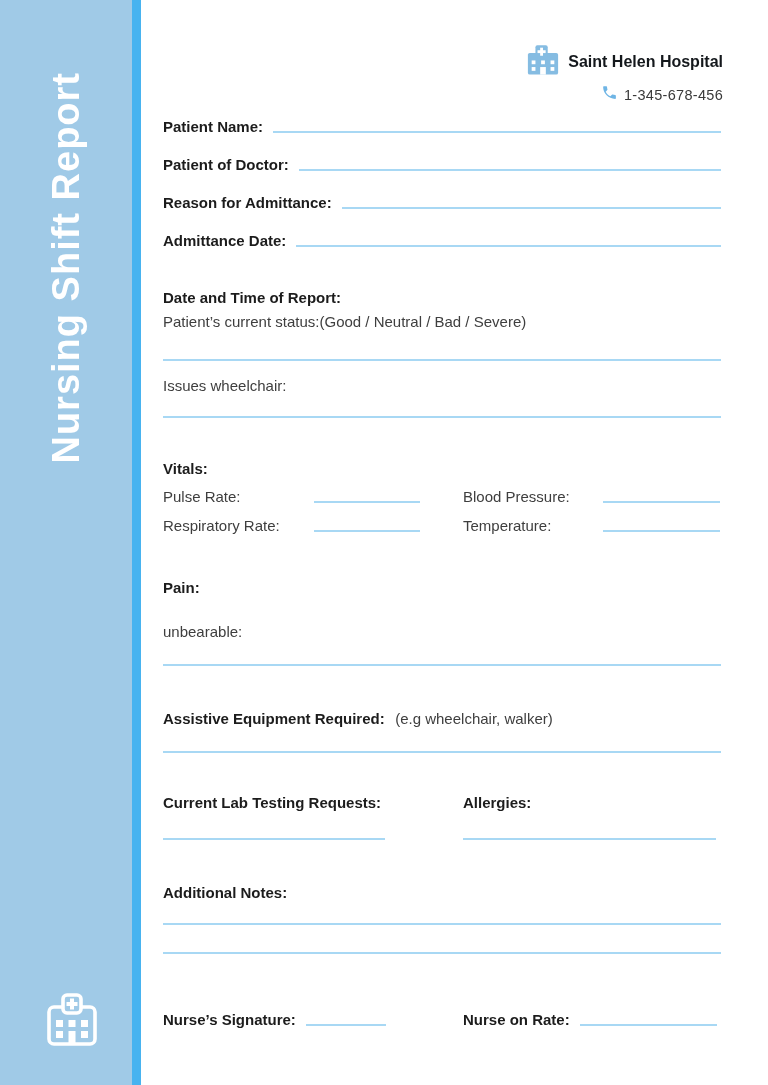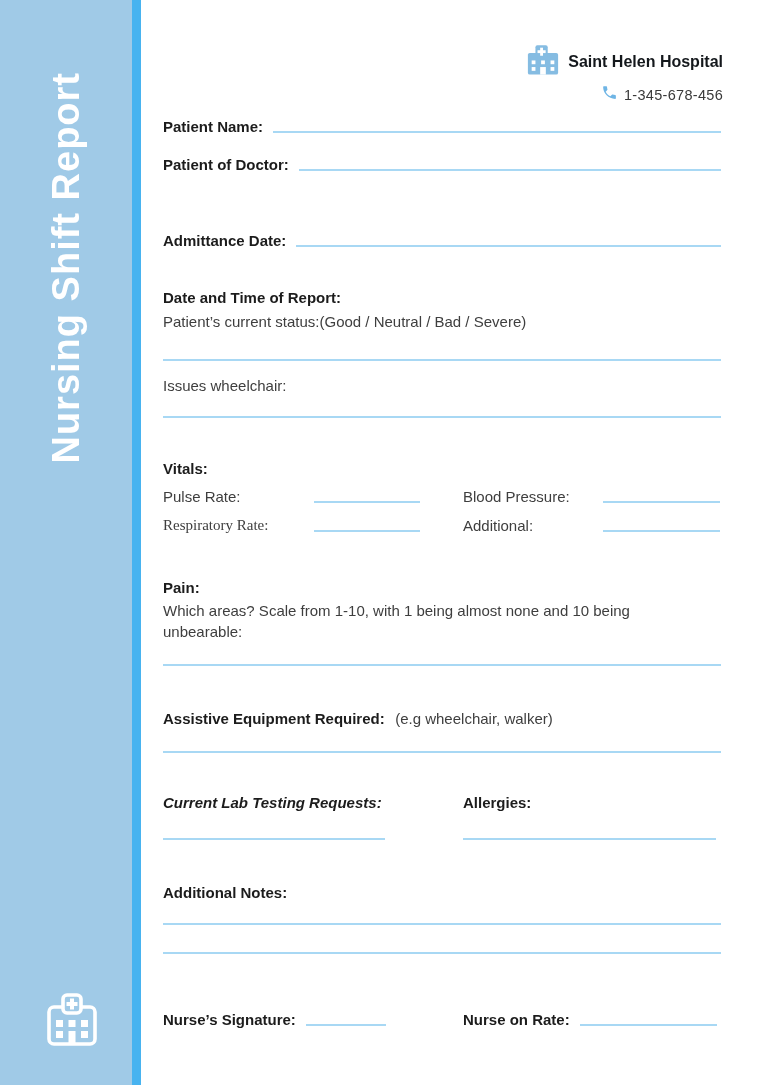--- a/index.html
+++ b/index.html
@@ -90,20 +90,24 @@
   </div>
 
   <div class="abs flexrow" style="left:163px;top:118px;width:558px;">
     <span class="lbl">Patient Name:</span>
     <span class="fill"></span>
   </div>
   <div class="abs flexrow" style="left:163px;top:156px;width:558px;text-align:right;">
     <span class="lbl">Patient of Doctor:</span>
     <span class="fill"></span>
   </div>
+  <div class="abs flexrow" style="left:163px;top:194px;width:558px;">
+    <span class="lbl">Reason for Admittance:</span>
+    <span class="fill"></span>
+  </div>
   <div class="abs flexrow" style="left:163px;top:232px;width:558px;">
     <span class="lbl">Admittance Date:</span>
     <span class="fill"></span>
   </div>
 
   <div class="abs lbl" style="left:163px;top:289px;">Date and Time of Report:</div>
   <div class="abs txt" style="left:163px;top:313px;">Patient’s current status:(Good / Neutral / Bad / Severe)</div>
   <div class="abs hline" style="left:163px;top:359px;width:558px;"></div>
   <div class="abs txt" style="left:163px;top:377px;">Issues wheelchair:</div>
   <div class="abs hline" style="left:163px;top:416px;width:558px;"></div>
@@ -111,40 +115,39 @@
   <div class="abs lbl" style="left:163px;top:460px;">Vitals:</div>
   <div class="abs flexrow" style="left:163px;top:488px;width:257px;">
     <span class="txt cell-lbl" style="width:141px;">Pulse Rate:</span>
     <span class="fill"></span>
   </div>
   <div class="abs flexrow" style="left:463px;top:488px;width:257px;">
     <span class="txt cell-lbl" style="width:130px;">Blood Pressure:</span>
     <span class="fill"></span>
   </div>
   <div class="abs flexrow" style="left:163px;top:517px;width:257px;">
-    <span class="txt cell-lbl" style="width:141px;font-family:Liberation Serif, serif;">Respiratory Rate:</span>
+    <span class="txt cell-lbl" style="width:141px;">Respiratory Rate:</span>
     <span class="fill"></span>
   </div>
   <div class="abs flexrow" style="left:463px;top:517px;width:257px;">
-    <span class="txt cell-lbl" style="width:130px;">Additional:</span>
+    <span class="txt cell-lbl" style="width:130px;">Temperature:</span>
     <span class="fill"></span>
   </div>
 
   <div class="abs lbl" style="left:163px;top:579px;">Pain:</div>
-  <div class="abs txt" style="left:163px;top:602px;">Which areas? Scale from 1-10, with 1 being almost none and 10 being</div>
   <div class="abs txt" style="left:163px;top:623px;">unbearable:</div>
   <div class="abs hline" style="left:163px;top:664px;width:558px;"></div>
 
   <div class="abs" style="left:163px;top:710px;white-space:nowrap;">
     <span class="lbl">Assistive Equipment Required:</span>
     <span class="txt" style="margin-left:6px;">(e.g wheelchair, walker)</span>
   </div>
   <div class="abs hline" style="left:163px;top:751px;width:558px;"></div>
 
-  <div class="abs lbl" style="left:163px;top:794px;font-style:italic;">Current Lab Testing Requests:</div>
+  <div class="abs lbl" style="left:163px;top:794px;">Current Lab Testing Requests:</div>
   <div class="abs lbl" style="left:463px;top:794px;">Allergies:</div>
   <div class="abs hline" style="left:163px;top:838px;width:222px;"></div>
   <div class="abs hline" style="left:463px;top:838px;width:253px;"></div>
 
   <div class="abs lbl" style="left:163px;top:884px;">Additional Notes:</div>
   <div class="abs hline" style="left:163px;top:923px;width:558px;"></div>
   <div class="abs hline" style="left:163px;top:952px;width:558px;"></div>
 
   <div class="abs flexrow" style="left:163px;top:1011px;width:223px;">
     <span class="lbl cell-lbl">Nurse’s Signature:</span>

